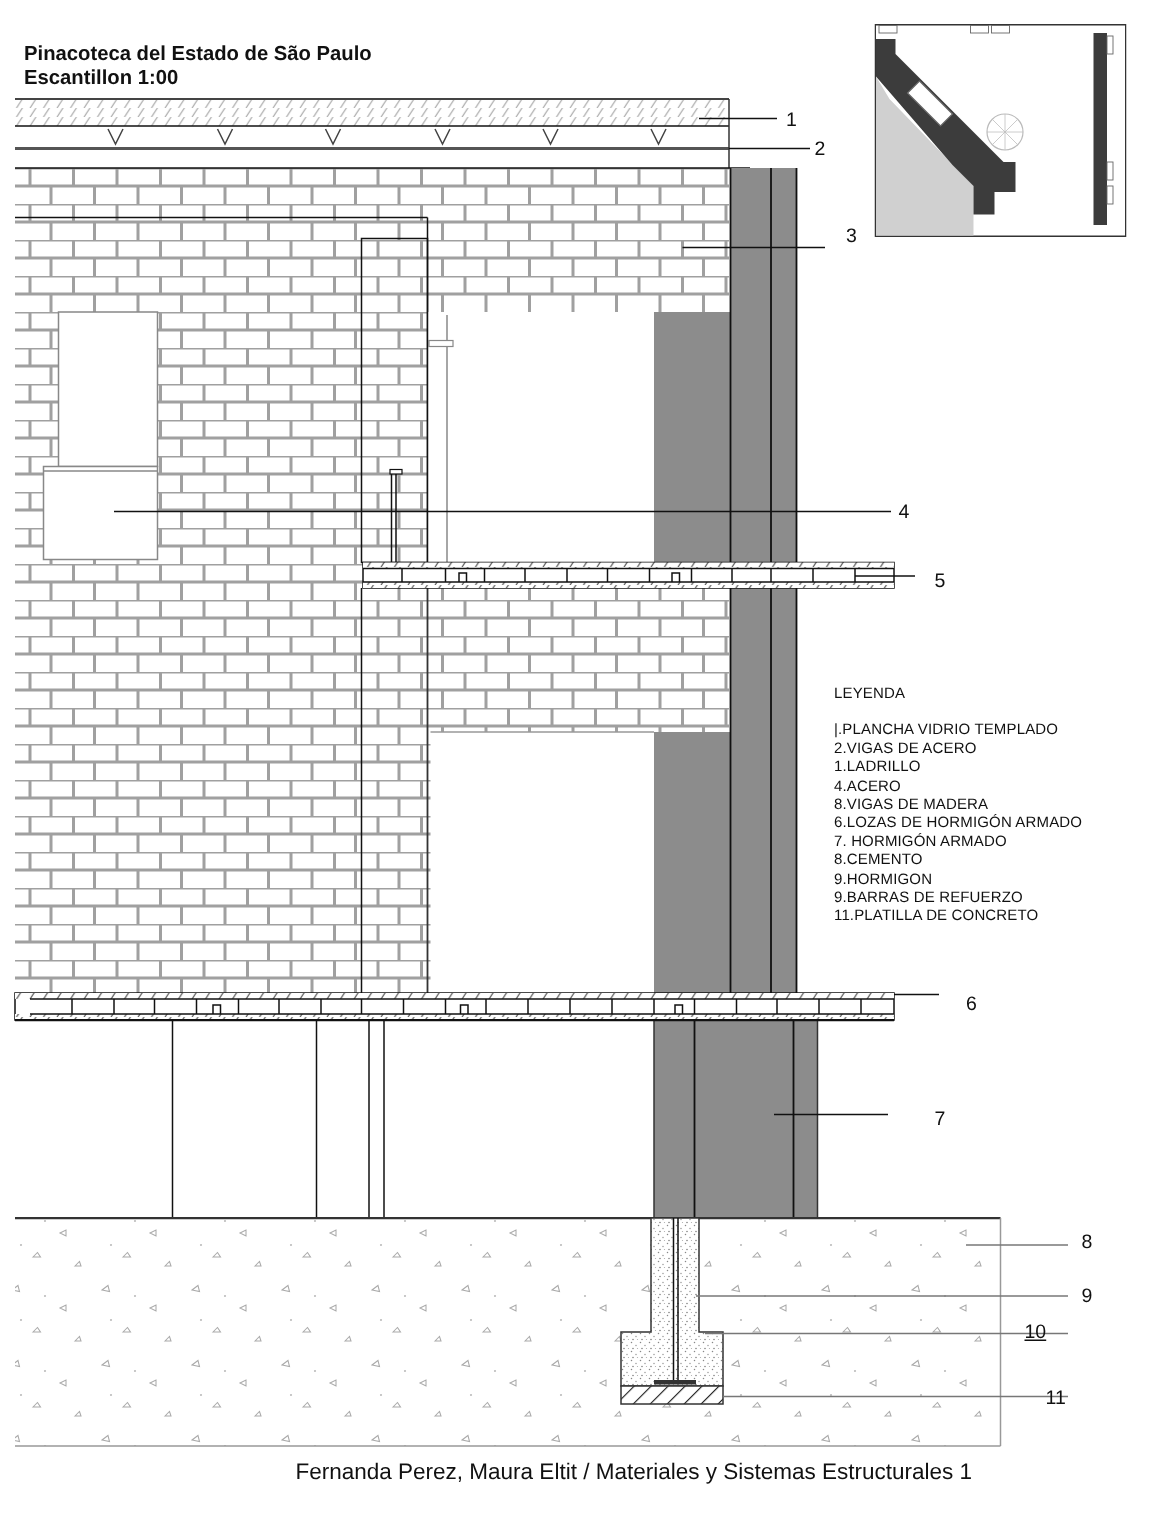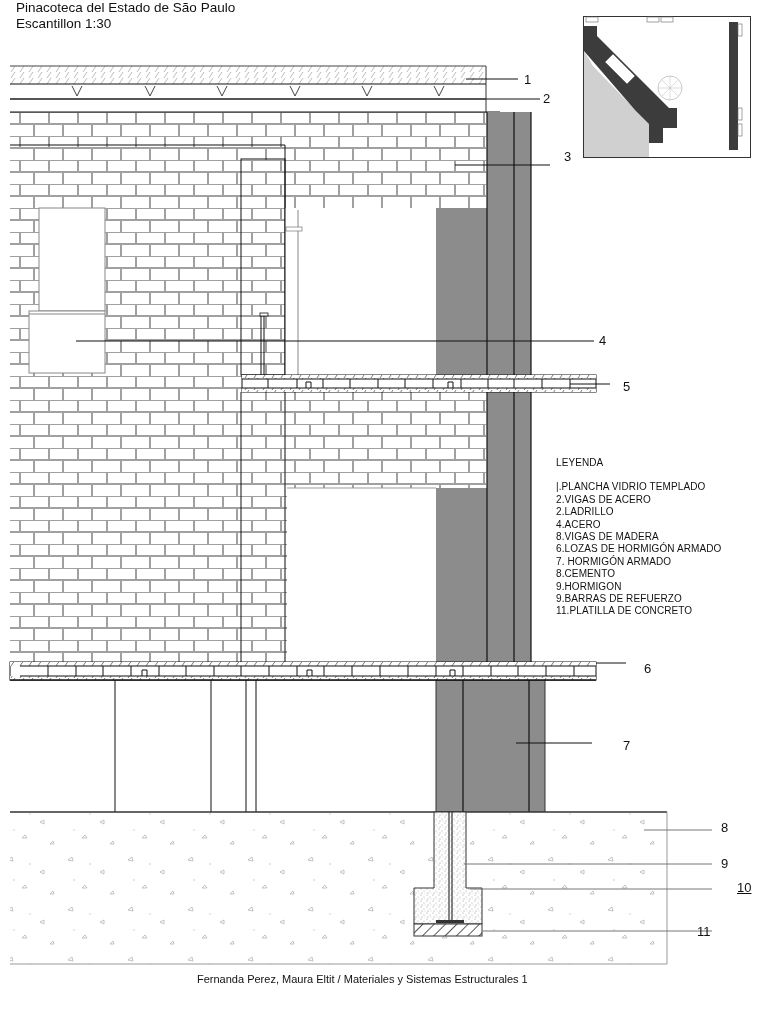--- a/index.html
+++ b/index.html
@@ -1,32 +1,32 @@
 <!DOCTYPE html>
 <html><head>
 <meta charset="utf-8">
 <style>
   html,body{margin:0;padding:0;background:#fff;}
   body{width:768px;height:1024px;position:relative;overflow:hidden;font-family:"Liberation Sans",sans-serif;color:#111;}
-  .title{position:absolute;left:16px;top:0;font-size:13.5px;line-height:16px;}
+  .title{position:absolute;left:16px;top:28px;font-size:13.5px;line-height:16px;font-weight:bold;}
   .title div{white-space:nowrap;}
   svg.draw{position:absolute;left:0;top:0;}
   .callout{position:absolute;font-size:13px;}
   .legend{position:absolute;left:556px;top:457px;font-size:10px;line-height:12.4px;letter-spacing:0.1px;}
   .legend .hdr{margin-bottom:12px;}
   .legend div{white-space:nowrap;}
-  .footer{position:absolute;left:197px;top:973px;font-size:11px;white-space:nowrap;}
+  .footer{position:absolute;left:197px;top:973px;font-size:15px;white-space:nowrap;}
   .keyplan{position:absolute;left:583px;top:16px;width:168px;height:142px;}
 </style>
 </head>
 <body>
 
 <div class="title">
   <div>Pinacoteca del Estado de São Paulo</div>
-  <div>Escantillon 1:30</div>
+  <div>Escantillon 1:00</div>
 </div>
 
 <svg class="draw" width="768" height="1024" viewBox="0 0 768 1024">
   <defs>
     <pattern id="brick" x="10" y="112" width="58" height="24" patternUnits="userSpaceOnUse">
       <rect width="58" height="24" fill="#fff"></rect>
       <line x1="0" y1="0" x2="58" y2="0" stroke="#a0a0a0" stroke-width="2"></line>
       <line x1="0" y1="12" x2="58" y2="12" stroke="#a0a0a0" stroke-width="2"></line>
       <line x1="10" y1="0" x2="10" y2="12" stroke="#a0a0a0" stroke-width="2"></line>
       <line x1="39" y1="0" x2="39" y2="12" stroke="#a0a0a0" stroke-width="2"></line>
@@ -202,21 +202,21 @@
 
 <span class="callout" style="left:524px;top:72px;">1</span>
 <span class="callout" style="left:543px;top:91px;">2</span>
 <span class="callout" style="left:564px;top:149px;">3</span>
 <span class="callout" style="left:599px;top:333px;">4</span>
 <span class="callout" style="left:623px;top:379px;">5</span>
 <span class="callout" style="left:644px;top:661px;">6</span>
 <span class="callout" style="left:623px;top:738px;">7</span>
 <span class="callout" style="left:721px;top:820px;">8</span>
 <span class="callout" style="left:721px;top:856px;">9</span>
-<span class="callout" style="left:737px;top:880px;text-decoration:underline;">10</span>
+<span class="callout" style="left:683px;top:880px;text-decoration:underline;">10</span>
 <span class="callout" style="left:697px;top:924px;">11</span>
 
 <svg class="keyplan" viewBox="0 0 168 142">
   <rect x="0.5" y="0.5" width="167" height="141" fill="#fff" stroke="#333"></rect>
   <polygon points="1,35 1,141 66,141 66,108 10,50" fill="#d0d0d0"></polygon>
   <polygon points="1,10 14,10 14,20 86,92 94,92 94,112 80,112 80,127 66,127 66,108 52,94 1,35" fill="#3c3c3c"></polygon>
   <polygon points="30,38 52,60 44,68 22,46" fill="#fff" stroke="#666" stroke-width="0.8"></polygon>
   <rect x="146" y="6" width="9" height="128" fill="#3c3c3c"></rect>
   <circle cx="87" cy="72" r="12" fill="none" stroke="#bbb" stroke-width="0.8"></circle>
   <g stroke="#bbb" stroke-width="0.5">
@@ -230,21 +230,21 @@
   <rect x="78" y="1" width="12" height="5" fill="#fff" stroke="#666" stroke-width="0.6"></rect>
   <rect x="155" y="8" width="4" height="12" fill="#fff" stroke="#666" stroke-width="0.6"></rect>
   <rect x="155" y="92" width="4" height="12" fill="#fff" stroke="#666" stroke-width="0.6"></rect>
   <rect x="155" y="108" width="4" height="12" fill="#fff" stroke="#666" stroke-width="0.6"></rect>
 </svg>
 
 <div class="legend">
   <div class="hdr">LEYENDA</div>
   <div>|.PLANCHA VIDRIO TEMPLADO</div>
   <div>2.VIGAS DE ACERO</div>
-  <div>2.LADRILLO</div>
+  <div>1.LADRILLO</div>
   <div>4.ACERO</div>
   <div>8.VIGAS DE MADERA</div>
   <div>6.LOZAS DE HORMIGÓN ARMADO</div>
   <div>7. HORMIGÓN ARMADO</div>
   <div>8.CEMENTO</div>
   <div>9.HORMIGON</div>
   <div>9.BARRAS DE REFUERZO</div>
   <div>11.PLATILLA DE CONCRETO</div>
 </div>
 

